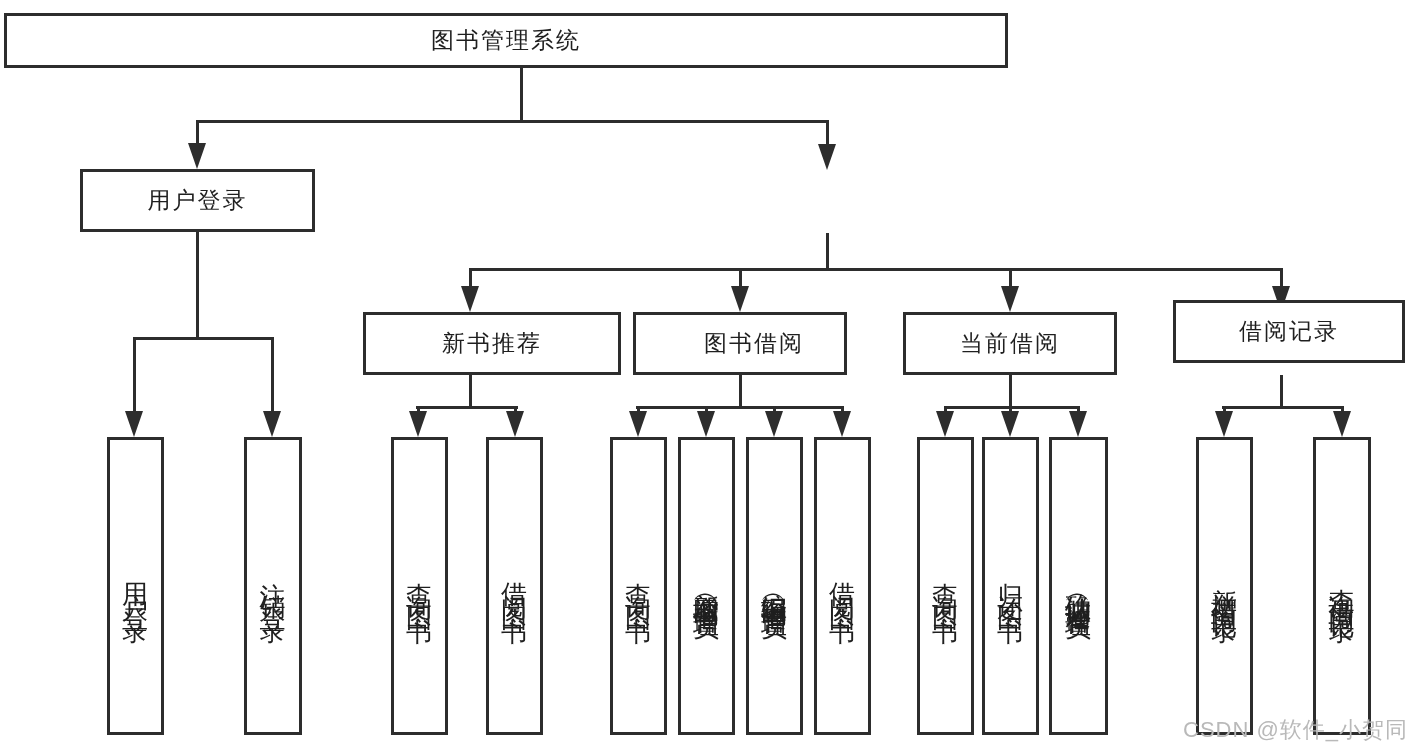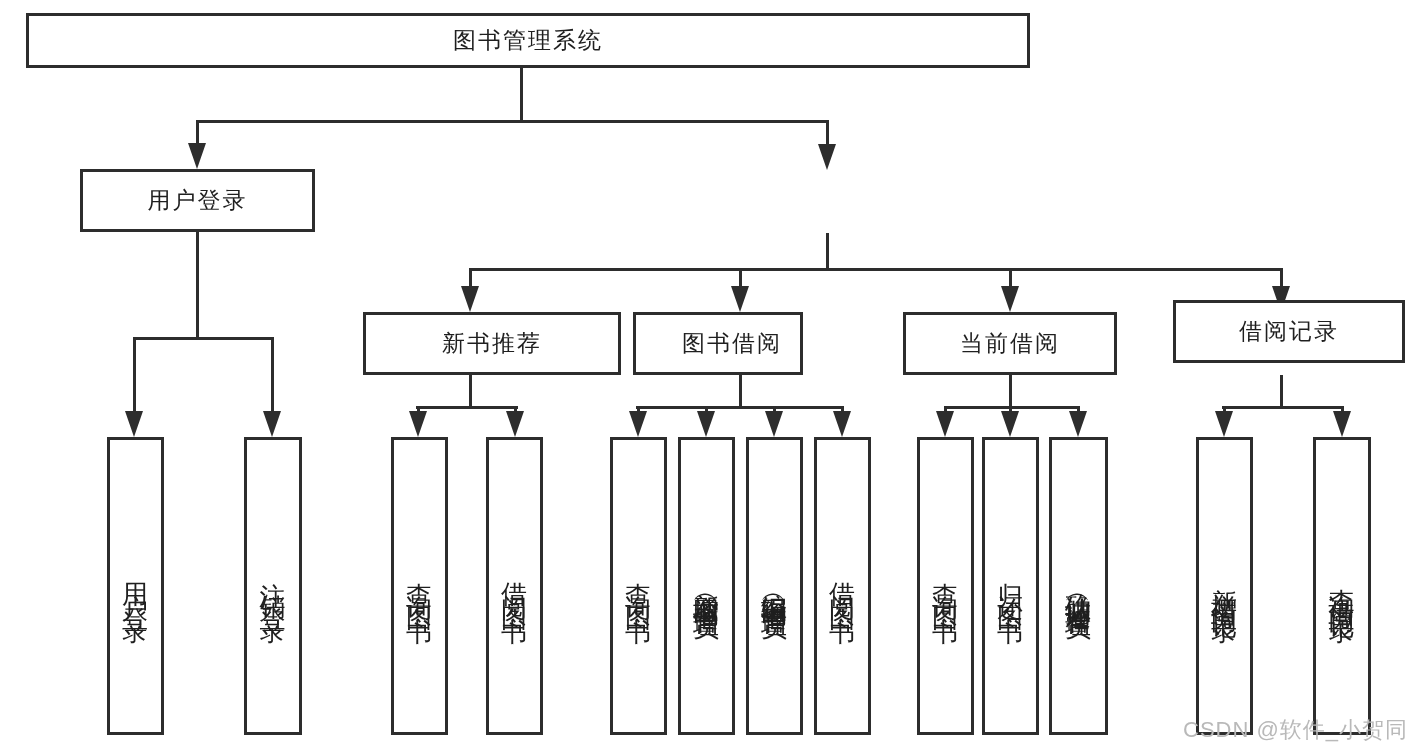--- a/index.html
+++ b/index.html
@@ -28,21 +28,21 @@
   .watermark{
     position:absolute;left:1183px;top:715px;z-index:5;
     font-size:22px;letter-spacing:1px;color:var(--watermark,#b9b9b9);white-space:nowrap;
   }
 </style>
 </head>
 <body>
 
 <div class="canvas">
 
-  <div class="box hbox" style="left:26px;top:13px;width:1004px;height:55px;">
+  <div class="box hbox" style="left:4px;top:13px;width:1004px;height:55px;">
     <span>图书管理系统</span>
   </div>
 
   <div class="line" style="left:520px;top:68px;width:3px;height:52px;"></div>
   <div class="line" style="left:196px;top:120px;width:633px;height:3px;"></div>
   <div class="line" style="left:196px;top:120px;width:3px;height:27px;"></div>
   <div class="arrow" style="left:188px;top:143px;"></div>
   <div class="line" style="left:826px;top:120px;width:3px;height:27px;"></div>
   <div class="arrow" style="left:818px;top:144px;"></div>
 
@@ -64,21 +64,21 @@
   <div class="line" style="left:739px;top:268px;width:3px;height:20px;"></div>
   <div class="arrow" style="left:731px;top:286px;"></div>
   <div class="line" style="left:1009px;top:268px;width:3px;height:20px;"></div>
   <div class="arrow" style="left:1001px;top:286px;"></div>
   <div class="line" style="left:1280px;top:268px;width:3px;height:20px;"></div>
   <div class="arrow" style="left:1272px;top:286px;"></div>
 
   <div class="box hbox" style="left:363px;top:312px;width:258px;height:63px;">
     <span>新书推荐</span>
   </div>
-  <div class="box hbox" style="left:633px;top:312px;width:170px;height:63px;padding-left:28px;">
+  <div class="box hbox" style="left:633px;top:312px;width:214px;height:63px;padding-left:28px;">
     <span>图书借阅</span>
   </div>
   <div class="box hbox" style="left:903px;top:312px;width:214px;height:63px;font-family:Liberation Mono, monospace;">
     <span>当前借阅</span>
   </div>
   <div class="box hbox" style="left:1173px;top:300px;width:232px;height:63px;">
     <span>借阅记录</span>
   </div>
 
   <div class="line" style="left:469px;top:375px;width:3px;height:33px;"></div>

